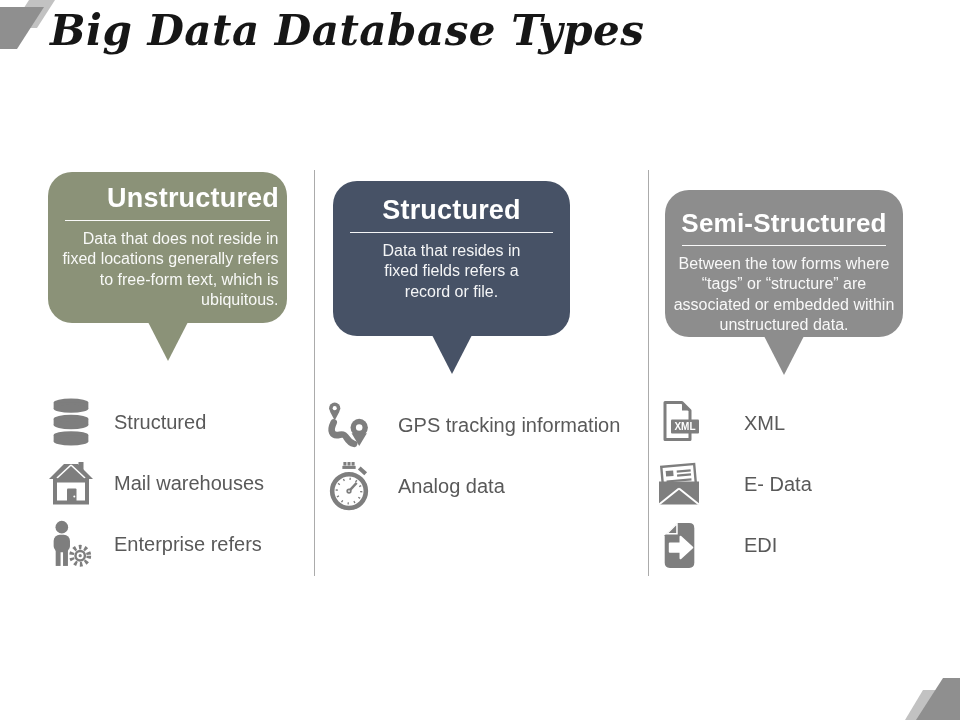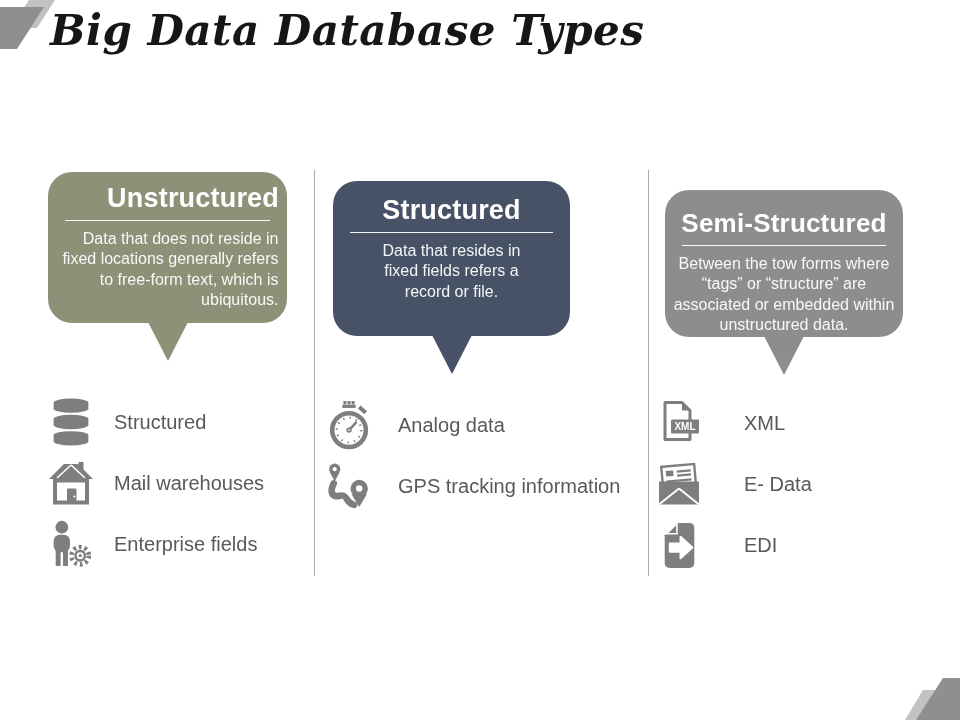--- a/index.html
+++ b/index.html
@@ -125,62 +125,62 @@
           <rect class="ic" x="7" y="29" width="4.8" height="16"></rect>
           <rect class="ic" x="14.2" y="29" width="4.8" height="16"></rect>
           <g transform="translate(31,35)">
             <circle class="ic-stroke" r="8.5" stroke-width="4.5" stroke-dasharray="2.6 2.9"></circle>
             <circle class="ic" r="5.8"></circle>
             <circle cx="0" cy="0" r="3.4" fill="#fff"></circle>
             <circle class="ic" r="1.6"></circle>
           </g>
         </svg>
       </span>
-      <span class="label">Enterprise fields</span>
+      <span class="label">Enterprise refers</span>
     </div>
   </div>
 
   <div class="bubble b2">
     <h2>Structured</h2>
     <div class="rule"></div>
     <p>Data that resides in fixed fields refers a record or file.</p>
     <div class="tail"></div>
   </div>
 
   <div class="list l2">
+    <div class="row">
+      <span class="icon">
+        <svg viewBox="0 0 44 48">
+          <path class="ic-stroke" d="M7 21 C3 29 5 35 13 33 C21 31 18 40 27 42" stroke-width="6.5" stroke-linecap="round"></path>
+          <circle class="ic" cx="8" cy="7" r="5.5"></circle>
+          <polygon class="ic" points="3.2,10 12.8,10 8,19"></polygon>
+          <circle cx="8" cy="7" r="2" fill="#fff"></circle>
+          <circle class="ic" cx="32" cy="26" r="8.5"></circle>
+          <polygon class="ic" points="24.5,31.5 39.5,31.5 32,44"></polygon>
+          <circle cx="32" cy="26" r="3.2" fill="#fff"></circle>
+        </svg>
+      </span>
+      <span class="label">GPS tracking information</span>
+    </div>
     <div class="row">
       <span class="icon">
         <svg viewBox="0 0 44 48">
           <rect class="ic" x="16.5" y="0" width="3" height="3.5"></rect>
           <rect class="ic" x="20.5" y="0" width="3" height="3.5"></rect>
           <rect class="ic" x="24.5" y="0" width="3" height="3.5"></rect>
           <rect class="ic" x="15.5" y="3.8" width="13" height="3"></rect>
           <rect class="ic" x="31" y="6.5" width="8.5" height="4" transform="rotate(42 35 8.5)"></rect>
           <circle class="ic-stroke" cx="22" cy="28.5" r="16.5" stroke-width="4.5"></circle>
           <circle class="ic-stroke" cx="22" cy="28.5" r="12" stroke-width="2.2" stroke-dasharray="1.3 5"></circle>
           <line class="ic-stroke" x1="22" y1="28.5" x2="29.5" y2="20.5" stroke-width="2.4"></line>
           <circle class="ic" cx="22" cy="28.5" r="2.6"></circle>
           <circle cx="22" cy="28.5" r="0.9" fill="#fff"></circle>
         </svg>
       </span>
       <span class="label">Analog data</span>
-    </div>
-    <div class="row">
-      <span class="icon">
-        <svg viewBox="0 0 44 48">
-          <path class="ic-stroke" d="M7 21 C3 29 5 35 13 33 C21 31 18 40 27 42" stroke-width="6.5" stroke-linecap="round"></path>
-          <circle class="ic" cx="8" cy="7" r="5.5"></circle>
-          <polygon class="ic" points="3.2,10 12.8,10 8,19"></polygon>
-          <circle cx="8" cy="7" r="2" fill="#fff"></circle>
-          <circle class="ic" cx="32" cy="26" r="8.5"></circle>
-          <polygon class="ic" points="24.5,31.5 39.5,31.5 32,44"></polygon>
-          <circle cx="32" cy="26" r="3.2" fill="#fff"></circle>
-        </svg>
-      </span>
-      <span class="label">GPS tracking information</span>
     </div>
   </div>
 
   <div class="bubble b3">
     <h2>Semi-Structured</h2>
     <div class="rule"></div>
     <p>Between the tow forms where “tags” or “structure” are associated or embedded within unstructured data.</p>
     <div class="tail"></div>
   </div>
 

